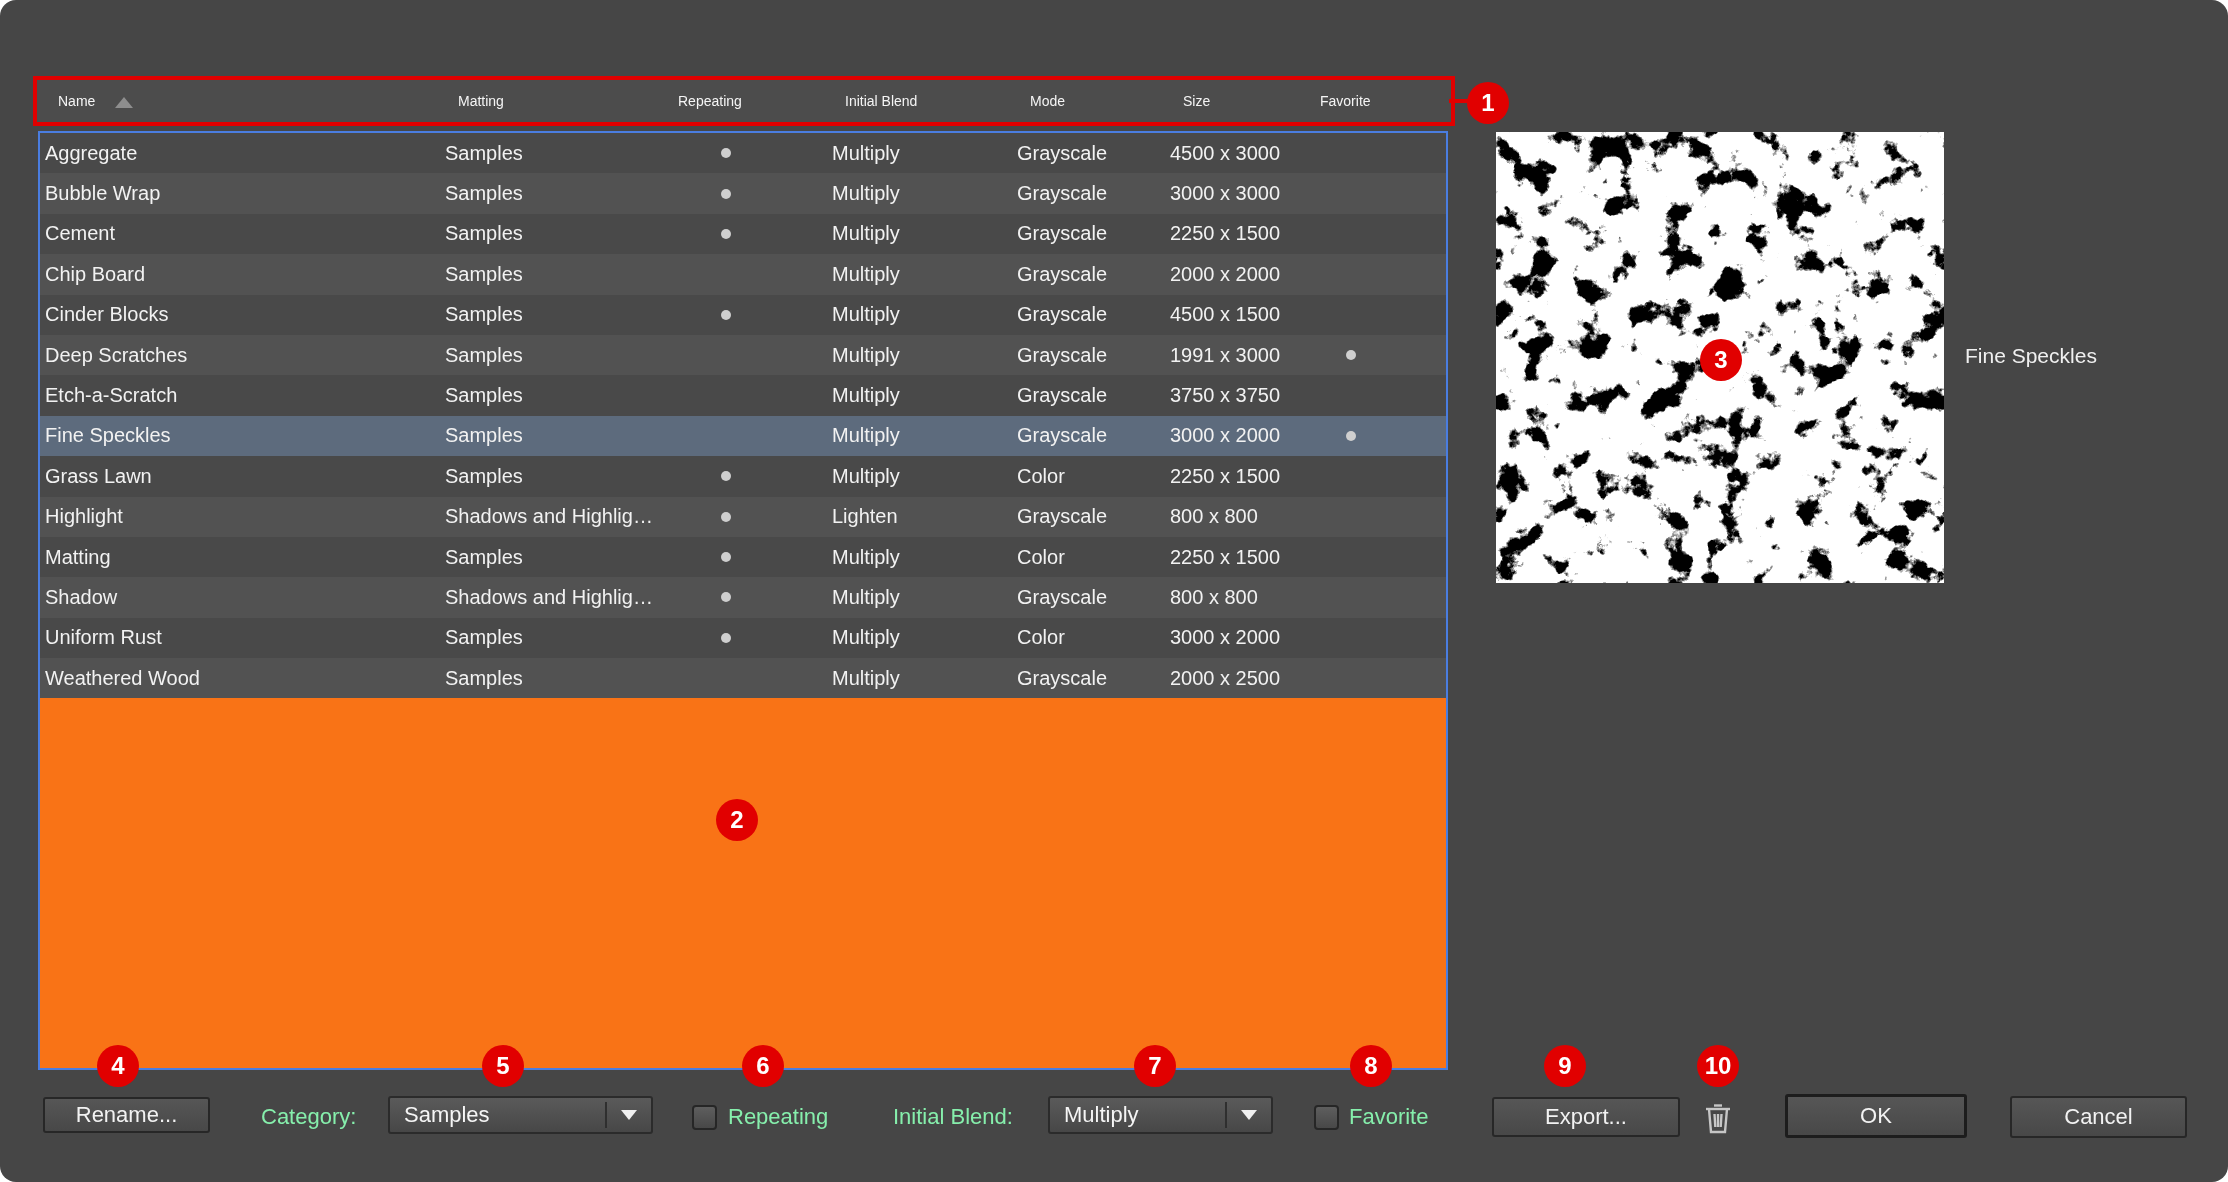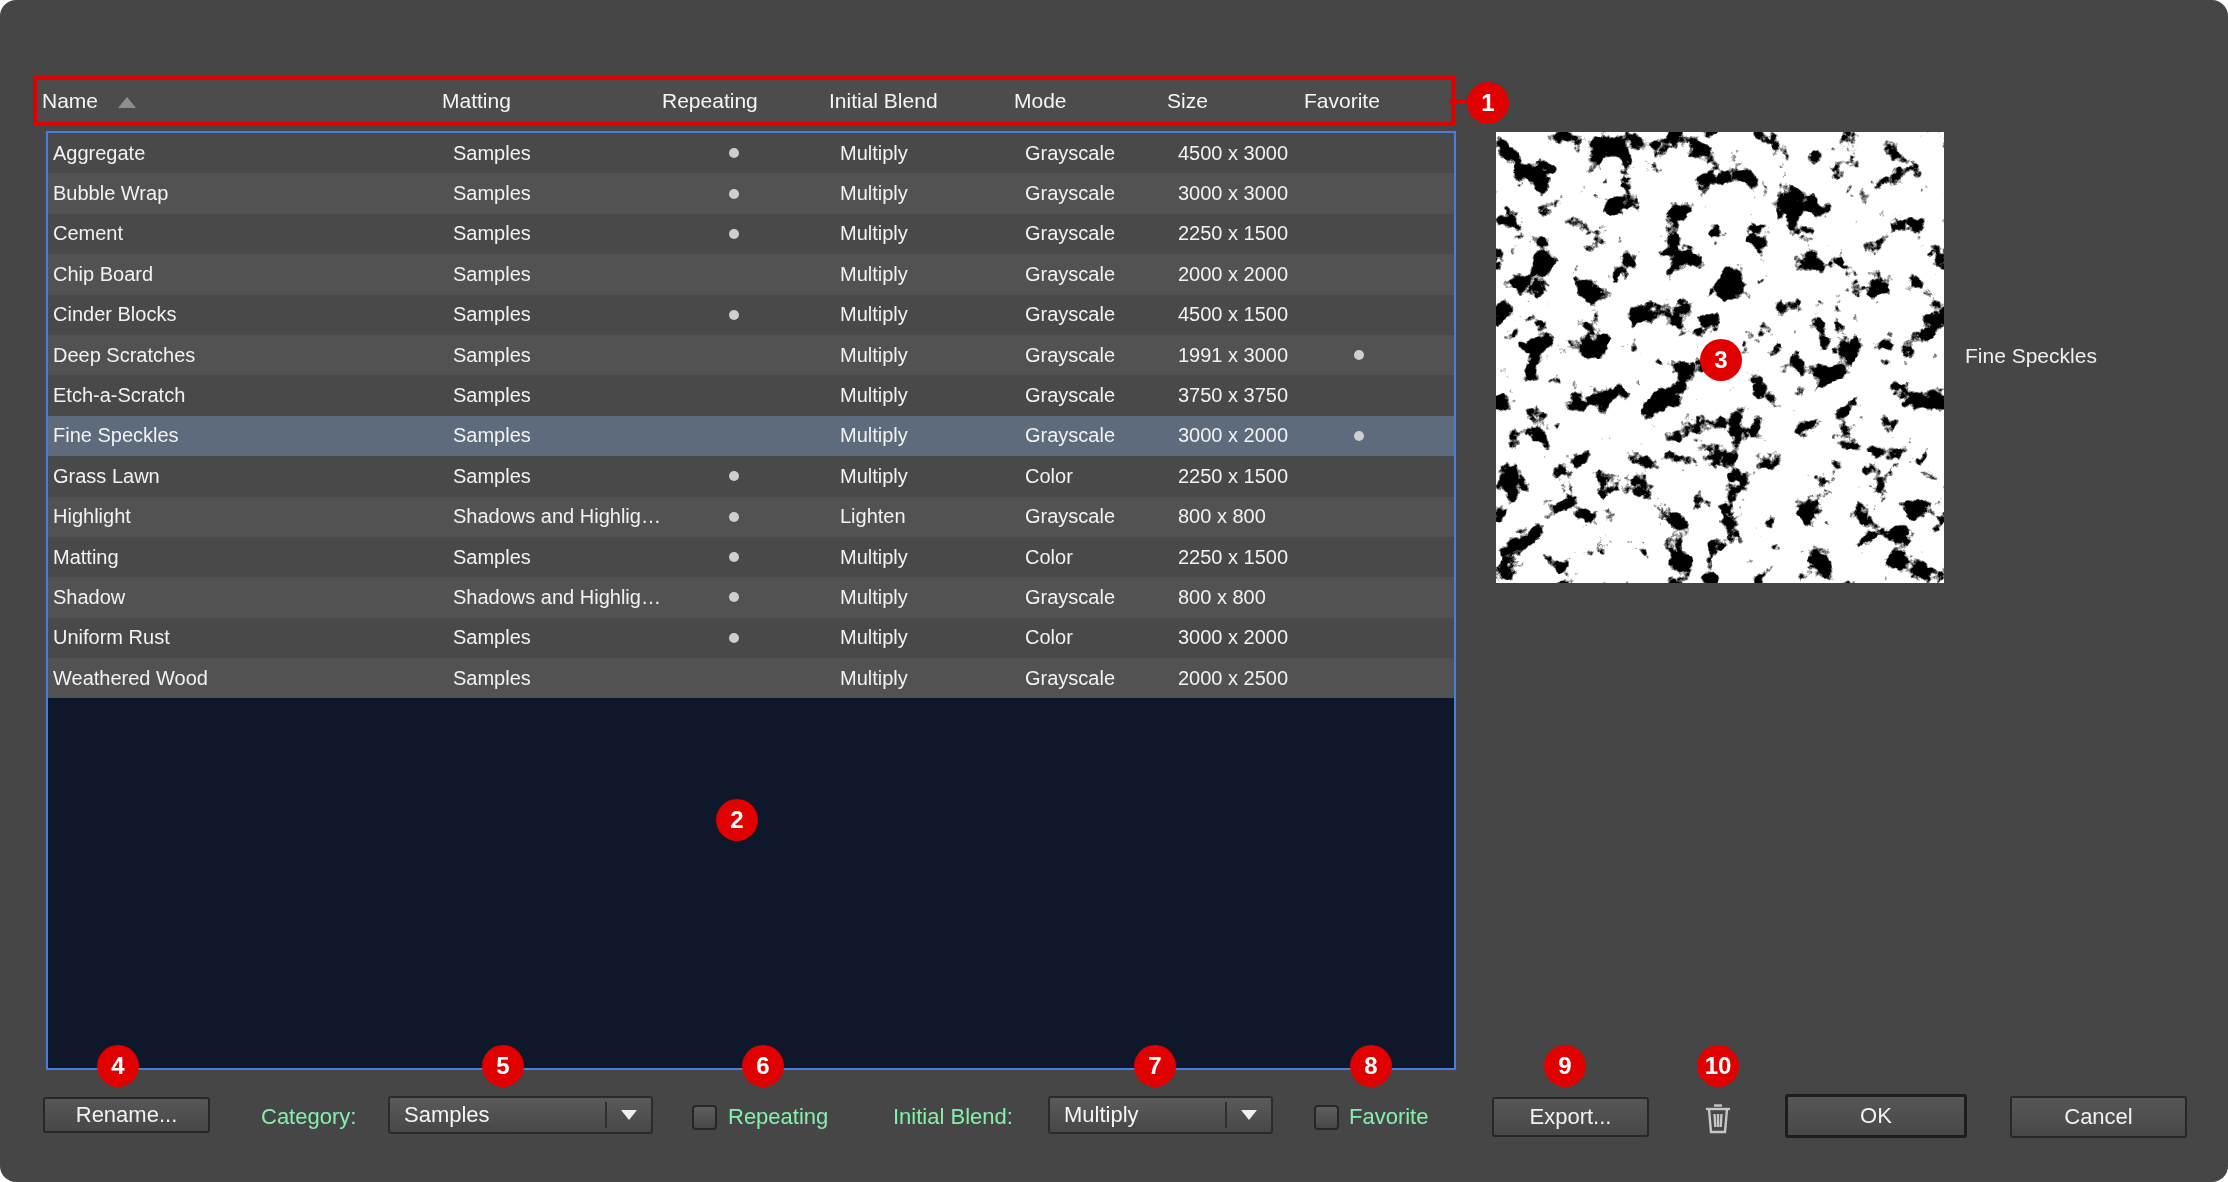--- a/index.html
+++ b/index.html
@@ -27,33 +27,33 @@
     position:absolute;left:33px;top:76px;width:1422px;height:50px;
     border:4px solid #e10000;box-sizing:border-box;background:#4c4c4c;
     display:flex;align-items:center;
   }
   .hgrid,.rgrid{
     display:grid;width:100%;
     grid-template-columns:400px 220px 167px 185px 153px 137px 1fr;
     align-items:center;
   }
   .hcell{
-    color:#f5f5f5;font-size:21px;padding-left:5px;white-space:nowrap;
+    color:#f5f5f5;font-size:14px;padding-left:21px;white-space:nowrap;
     display:flex;align-items:center;
   }
   .sort-tri{
     width:0;height:0;margin-left:20px;margin-top:3px;
     border-left:9px solid transparent;border-right:9px solid transparent;
     border-bottom:11px solid #8e8e8e;
   }
 
   
   .table-box{
-    position:absolute;left:46px;top:131px;width:1410px;height:939px;
-    border:2px solid #4a7de0;box-sizing:border-box;background:#0f172a;
+    position:absolute;left:38px;top:131px;width:1410px;height:939px;
+    border:2px solid #4a7de0;box-sizing:border-box;background:#f97316;
     overflow:hidden;
   }
   .trow{
     height:40.4px;display:grid;
     grid-template-columns:400px 220px 167px 185px 153px 137px 1fr;
     align-items:center;cursor:default;
   }
   .trow:nth-child(odd){background:#494949;}
   .trow:nth-child(even){background:#525252;}
   .trow.selected{background:#5d6b7d;}
@@ -346,21 +346,21 @@
   <div class="lbl" style="left:893px;">Initial Blend:</div>
   <div class="dropdown" style="left:1048px;width:225px;">
     <span class="val">Multiply</span>
     <span class="sep"></span>
     <span class="arr"></span>
   </div>
 
   <div class="checkbox" style="left:1314px;"></div>
   <div class="lbl" style="left:1349px;">Favorite</div>
 
-  <div class="btn" style="left:1492px;top:1097px;width:157px;height:40px;">Export...</div>
+  <div class="btn" style="left:1492px;top:1097px;width:188px;height:40px;">Export...</div>
 
   <div class="trash">
     <svg width="30" height="34" viewBox="0 0 30 34">
       <g fill="none" stroke="#c6c6c6" stroke-width="2.4">
         <path d="M11 4.5 h8"></path>
         <path d="M3 8 h24"></path>
         <path d="M6 8 l2 23 h14 l2 -23"></path>
         <path d="M11.5 13 l0.8 13"></path>
         <path d="M15 13 l0 13"></path>
         <path d="M18.5 13 l-0.8 13"></path>

